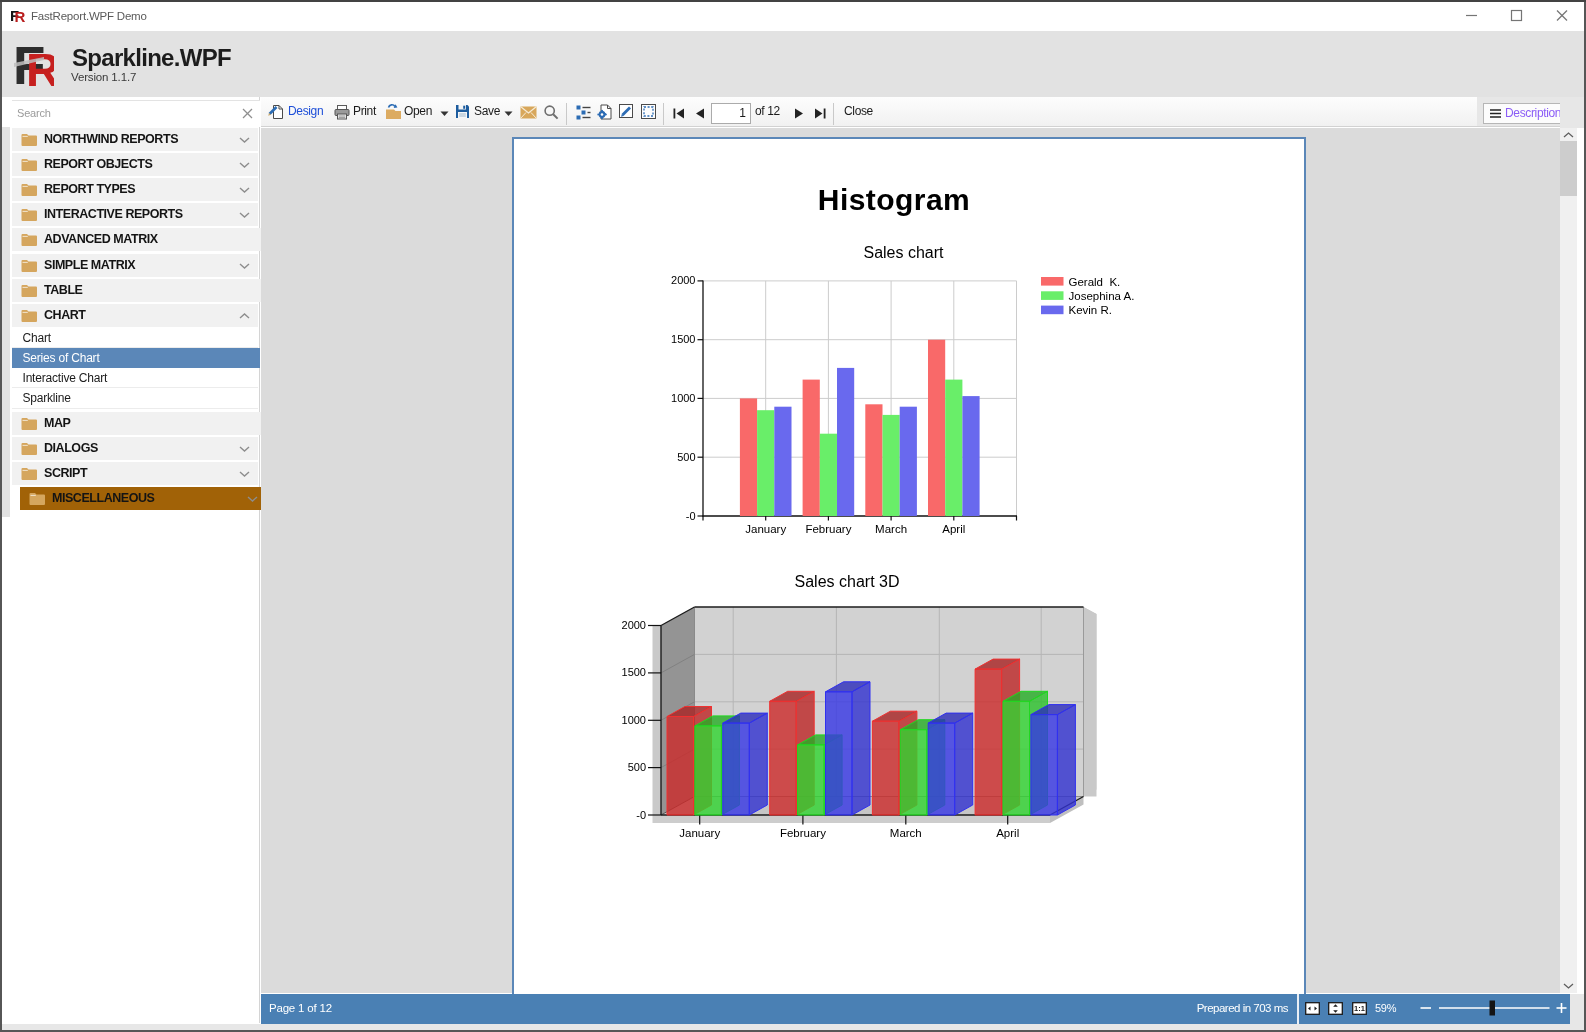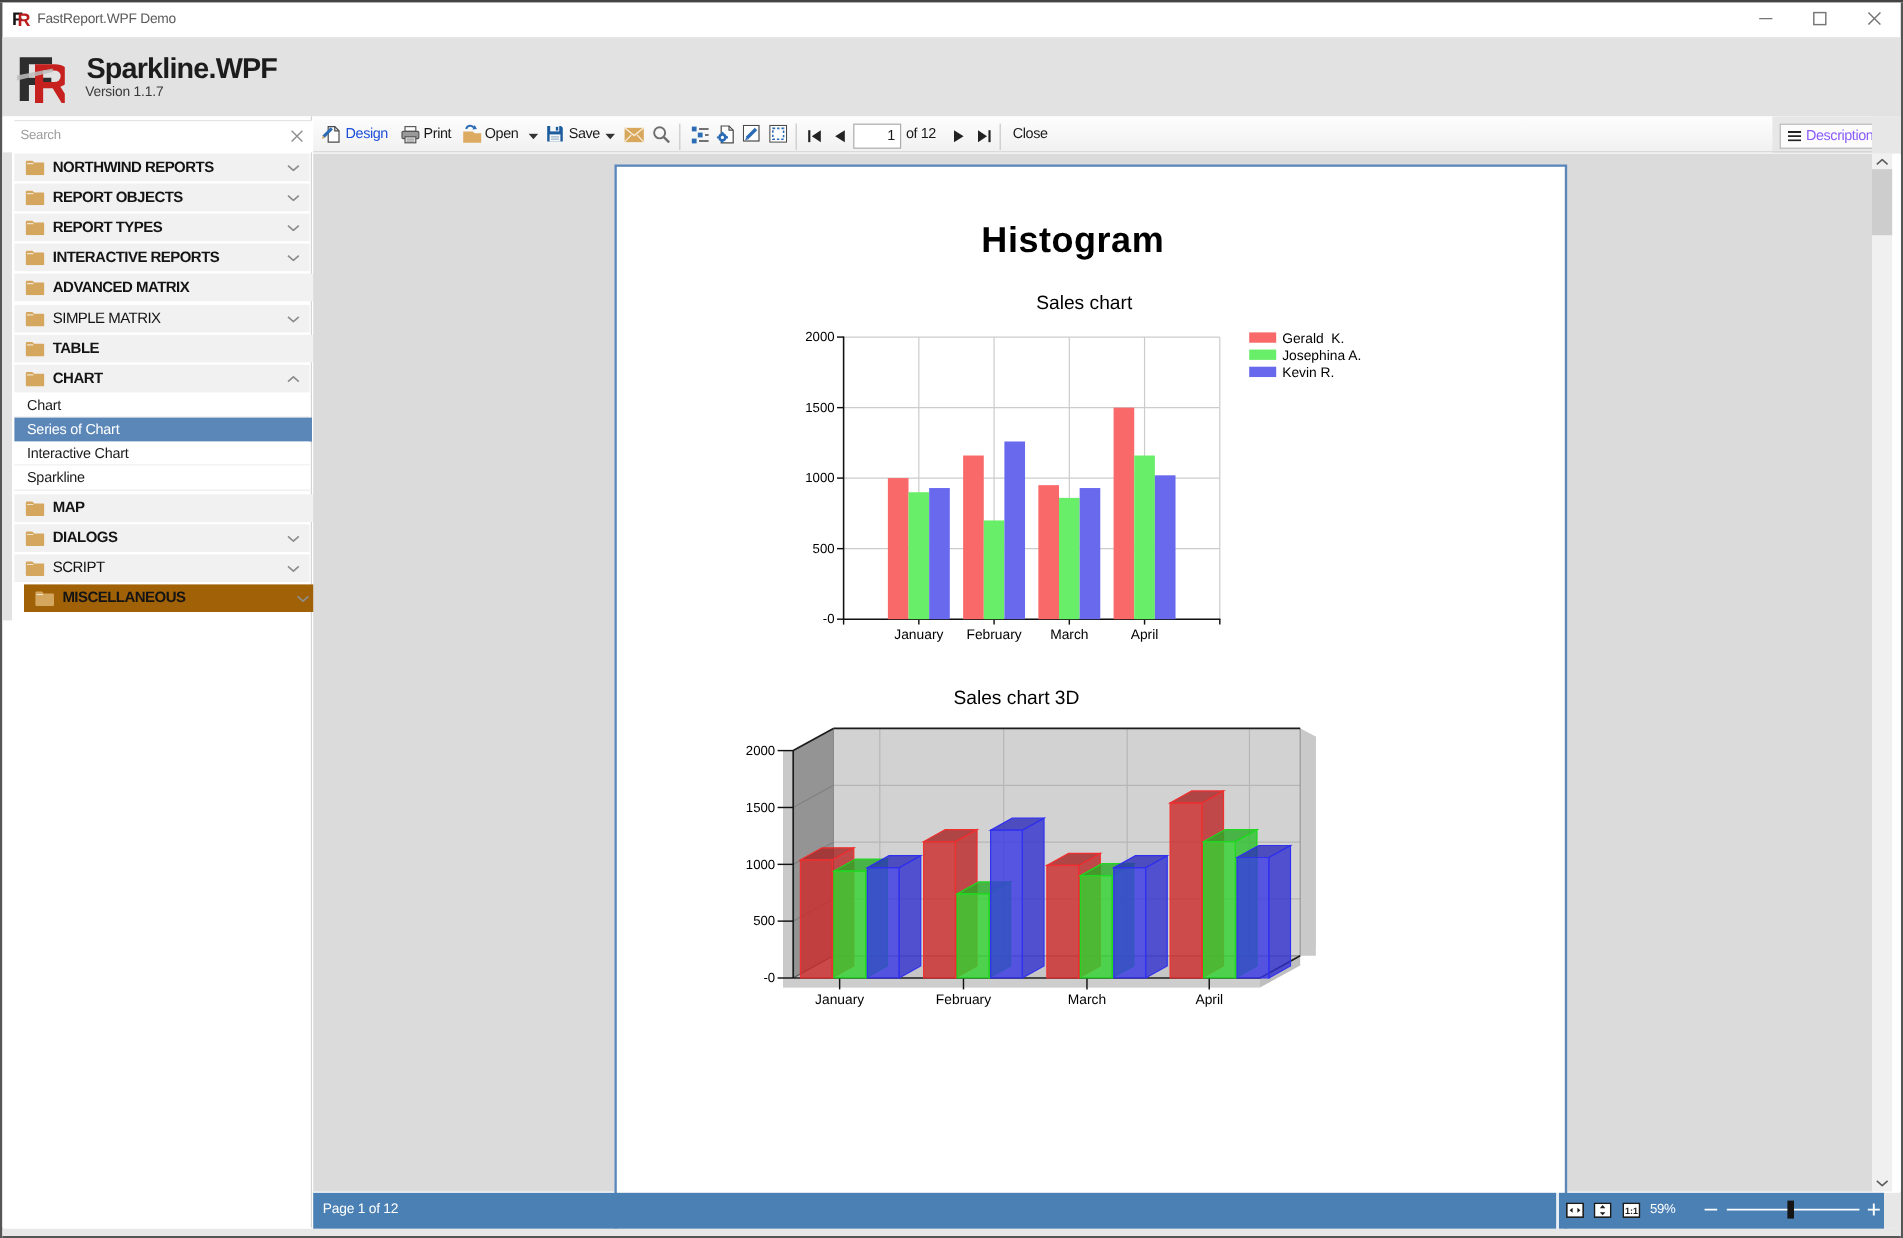--- a/index.html
+++ b/index.html
@@ -190,21 +190,21 @@
       <span style="position:absolute;left:32px;top:0;height:23px;line-height:23px;font-size:12.5px;letter-spacing:-0.45px;font-weight:bold;color:#141414">ADVANCED MATRIX</span>
       <svg width="11" height="6" viewBox="0 0 11 6" style="position:absolute;right:8px;top:9px">
         <polyline points="1,1 5.5,5 10,1" fill="none" stroke="#8d8d8d" stroke-width="1.4"></polyline>
       </svg>
     </div>
 <div class="abs" style="left:12px;top:253.5px;width:246px;height:23px;background:#f1f1f1">
       <svg width="16" height="13" viewBox="0 0 16 13" style="position:absolute;left:9px;top:5px">
 <path d="M0.5 2 a1 1 0 0 1 1 -1 H6 l1.5 1.5 H15 a1 1 0 0 1 1 1 V12 a1 1 0 0 1 -1 1 H1.5 a1 1 0 0 1 -1 -1 Z" fill="#d5a65e"></path>
 <path d="M1.5 3.4 H6.8" stroke="#f1e4cd" stroke-width="1"></path>
 </svg>
-      <span style="position:absolute;left:32px;top:0;height:23px;line-height:23px;font-size:12.5px;letter-spacing:-0.45px;font-weight:normal;color:#141414">SIMPLE MATRIX</span>
+      <span style="position:absolute;left:32px;top:0;height:23px;line-height:23px;font-size:12.5px;letter-spacing:-0.45px;font-weight:bold;color:#141414">SIMPLE MATRIX</span>
       <svg width="11" height="6" viewBox="0 0 11 6" style="position:absolute;right:8px;top:9px">
         <polyline points="1,1 5.5,5 10,1" fill="none" stroke="#8d8d8d" stroke-width="1.4"></polyline>
       </svg>
     </div>
 <div class="abs" style="left:12px;top:278.6px;width:288px;height:23px;background:#f1f1f1">
       <svg width="16" height="13" viewBox="0 0 16 13" style="position:absolute;left:9px;top:5px">
 <path d="M0.5 2 a1 1 0 0 1 1 -1 H6 l1.5 1.5 H15 a1 1 0 0 1 1 1 V12 a1 1 0 0 1 -1 1 H1.5 a1 1 0 0 1 -1 -1 Z" fill="#d5a65e"></path>
 <path d="M1.5 3.4 H6.8" stroke="#f1e4cd" stroke-width="1"></path>
 </svg>
       <span style="position:absolute;left:32px;top:0;height:23px;line-height:23px;font-size:12.5px;letter-spacing:-0.45px;font-weight:bold;color:#141414">TABLE</span>
@@ -252,21 +252,21 @@
       <span style="position:absolute;left:32px;top:0;height:23px;line-height:23px;font-size:12.5px;letter-spacing:-0.45px;font-weight:bold;color:#141414">DIALOGS</span>
       <svg width="11" height="6" viewBox="0 0 11 6" style="position:absolute;right:8px;top:9px">
         <polyline points="1,1 5.5,5 10,1" fill="none" stroke="#8d8d8d" stroke-width="1.4"></polyline>
       </svg>
     </div>
 <div class="abs" style="left:12px;top:462.1px;width:246px;height:23px;background:#f1f1f1">
       <svg width="16" height="13" viewBox="0 0 16 13" style="position:absolute;left:9px;top:5px">
 <path d="M0.5 2 a1 1 0 0 1 1 -1 H6 l1.5 1.5 H15 a1 1 0 0 1 1 1 V12 a1 1 0 0 1 -1 1 H1.5 a1 1 0 0 1 -1 -1 Z" fill="#d5a65e"></path>
 <path d="M1.5 3.4 H6.8" stroke="#f1e4cd" stroke-width="1"></path>
 </svg>
-      <span style="position:absolute;left:32px;top:0;height:23px;line-height:23px;font-size:12.5px;letter-spacing:-0.45px;font-weight:normal;color:#141414">SCRIPT</span>
+      <span style="position:absolute;left:32px;top:0;height:23px;line-height:23px;font-size:12.5px;letter-spacing:-0.45px;font-weight:bold;color:#141414">SCRIPT</span>
       <svg width="11" height="6" viewBox="0 0 11 6" style="position:absolute;right:8px;top:9px">
         <polyline points="1,1 5.5,5 10,1" fill="none" stroke="#8d8d8d" stroke-width="1.4"></polyline>
       </svg>
     </div>
 <div class="abs" style="left:20px;top:487.2px;width:246px;height:23px;background:#a16207">
       <svg width="16" height="13" viewBox="0 0 16 13" style="position:absolute;left:9px;top:5px">
 <path d="M0.5 2 a1 1 0 0 1 1 -1 H6 l1.5 1.5 H15 a1 1 0 0 1 1 1 V12 a1 1 0 0 1 -1 1 H1.5 a1 1 0 0 1 -1 -1 Z" fill="#d5a65e"></path>
 <path d="M1.5 3.4 H6.8" stroke="#f1e4cd" stroke-width="1"></path>
 </svg>
       <span style="position:absolute;left:32px;top:0;height:23px;line-height:23px;font-size:12.5px;letter-spacing:-0.45px;font-weight:bold;color:#141414">MISCELLANEOUS</span>
@@ -419,20 +419,21 @@
 <svg class="abs" style="left:1563px;top:983px" width="11" height="6" viewBox="0 0 11 6">
       <polyline points="1,1 5.5,5 10,1" fill="none" stroke="#5e5e5e" stroke-width="1.3"></polyline>
     </svg>
 <div class="abs" style="left:1577px;top:128px;width:7px;height:865px;background:#fff"></div>
 <div class="abs" style="left:1560px;top:97px;width:24px;height:31px;background:#e7e7e7"></div>
 <div class="abs" style="left:261px;top:993.5px;width:1035.5px;height:30px;background:#4a80b4"></div>
 <div class="abs" style="left:1298.5px;top:993.5px;width:271px;height:30px;background:#4a80b4"></div>
 <div class="abs" style="left:1296.5px;top:993.5px;width:2px;height:30px;background:#e8eef5"></div>
 <div class="abs" style="left:1569.5px;top:993.5px;width:14.5px;height:30px;background:#e7e7e7"></div>
 <div class="abs" style="left:269px;top:993.5px;height:30px;line-height:29px;font-size:11.5px;letter-spacing:-0.2px;color:#fff">Page 1 of 12</div>
+<div class="abs" style="left:1038px;top:993.5px;width:250px;height:30px;line-height:29px;font-size:11.5px;letter-spacing:-0.5px;color:#fff;text-align:right">Prepared in 703 ms</div>
 <svg class="abs" style="left:1305px;top:1002px" width="15" height="13" viewBox="0 0 15 13">
       <rect x="0.7" y="0.7" width="13.6" height="11.6" fill="#fff" stroke="#1a1a1a" stroke-width="1.3"></rect>
       <polygon points="3,6.5 5.5,4.4 5.5,8.6" fill="#1a1a1a"></polygon>
       <polygon points="12,6.5 9.5,4.4 9.5,8.6" fill="#1a1a1a"></polygon>
     </svg>
 <svg class="abs" style="left:1328.3px;top:1002px" width="15" height="13" viewBox="0 0 15 13">
       <rect x="0.7" y="0.7" width="13.6" height="11.6" fill="#fff" stroke="#1a1a1a" stroke-width="1.3"></rect>
       <polygon points="7.5,2.2 5.2,4.8 9.8,4.8" fill="#1a1a1a"></polygon>
       <polygon points="7.5,10.8 5.2,8.2 9.8,8.2" fill="#1a1a1a"></polygon>
     </svg>

